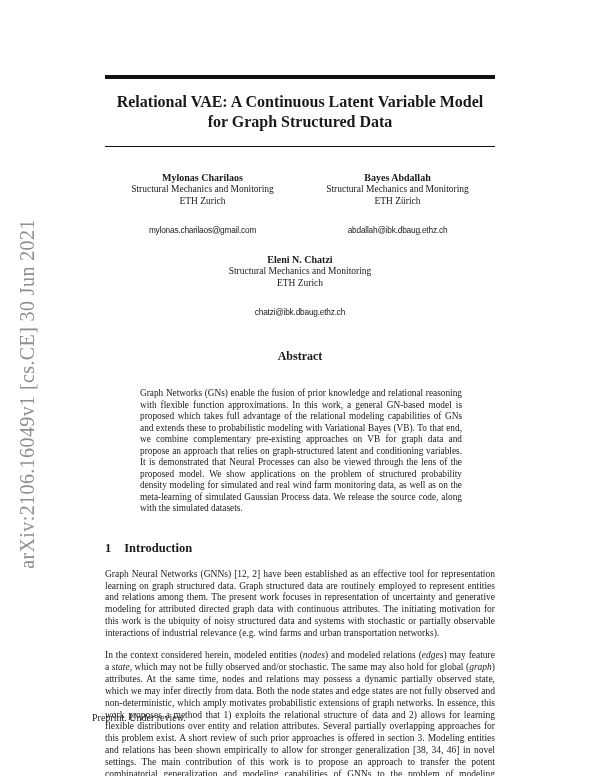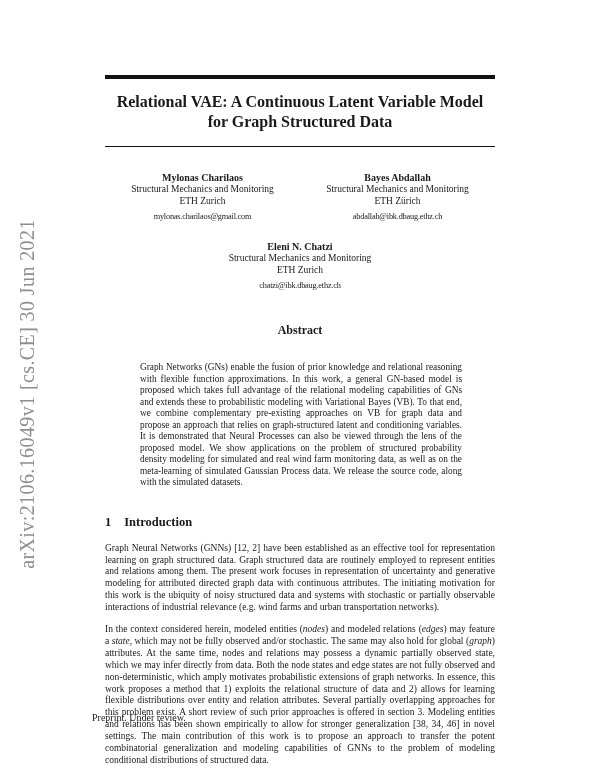--- a/index.html
+++ b/index.html
@@ -49,24 +49,24 @@
   .authors-row {
     display: flex;
     margin-top: 24px;
     align-items: flex-end;
   }
   .author-block { width: 50%; text-align: center; }
   .author-block.centered { width: 100%; margin-top: 17px; }
   .author-name { font-weight: bold; font-size: 10px; line-height: 13px; }
   .author-affil { font-size: 9.5px; line-height: 11.5px; }
   .author-email {
-    font-family: Liberation Serif, serif;
+    font-family: Liberation Sans, sans-serif;
     font-size: 8.3px;
     line-height: 12px;
-    margin-top: 4px;
+    margin-top: 17px;
     letter-spacing: -0.2px;
   }
   .abstract-heading {
     margin-top: 31px;
     text-align: center;
     font-weight: bold;
     font-size: 12px;
   }
   .abstract-body {
     margin: 24px 33px 0 35px;

